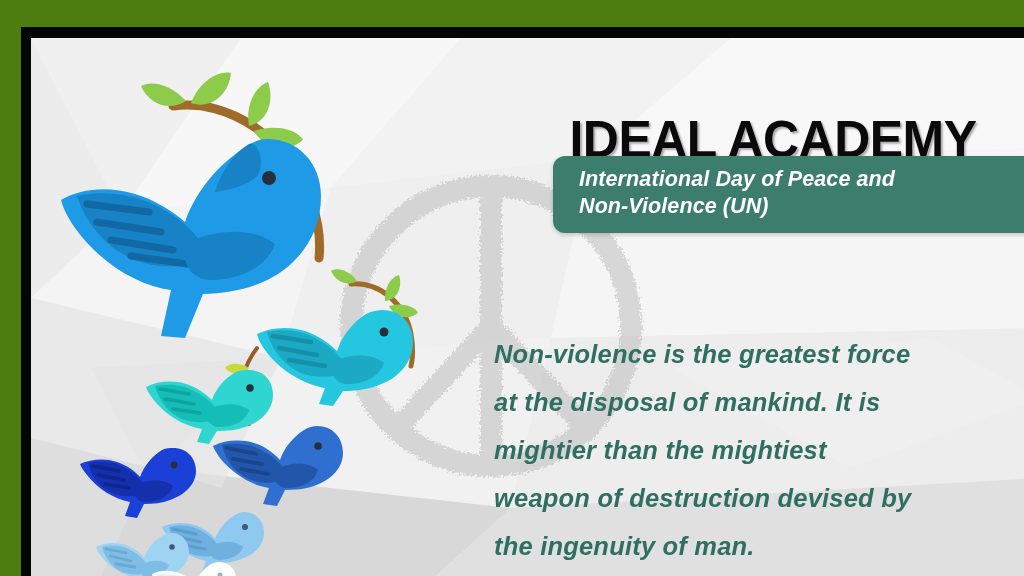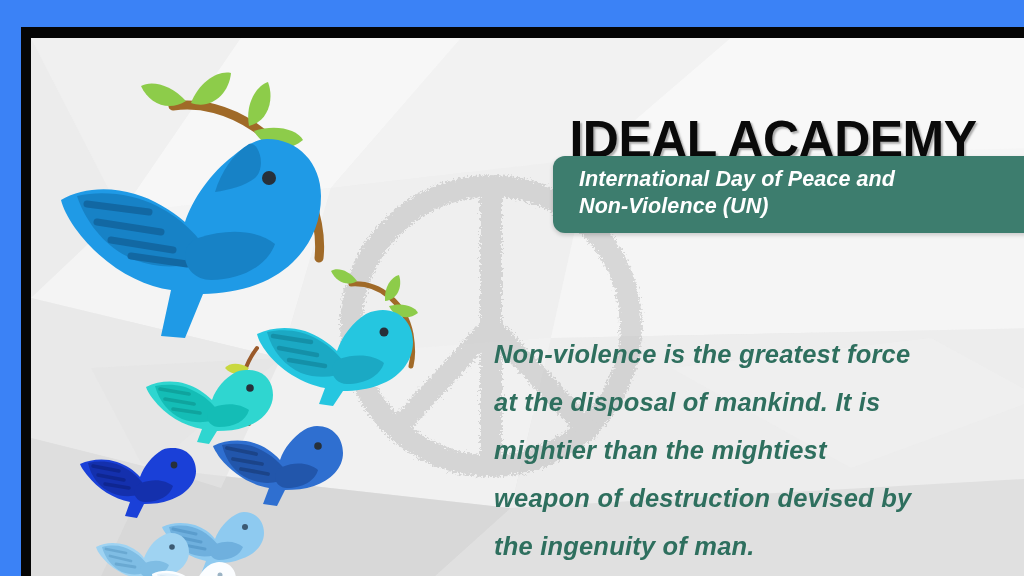--- a/index.html
+++ b/index.html
@@ -5,21 +5,21 @@
   html, body {
     margin: 0;
     padding: 0;
     background: #ffffff;
   }
   #stage {
     position: relative;
     width: 1024px;
     height: 576px;
     overflow: hidden;
-    background: #3b82f6;
+    background: #4d7c0f;
     font-family: "Liberation Sans", sans-serif;
   }
 
   
   #frame {
     position: absolute;
     left: 21px;
     top: 27px;
     width: 1030px;
     height: 580px;

